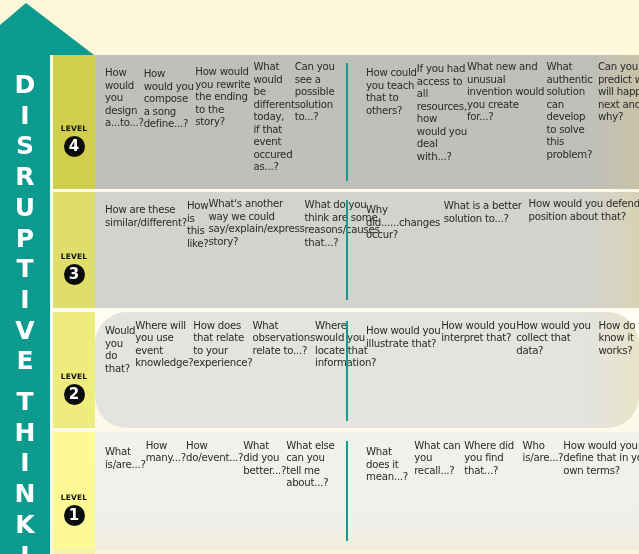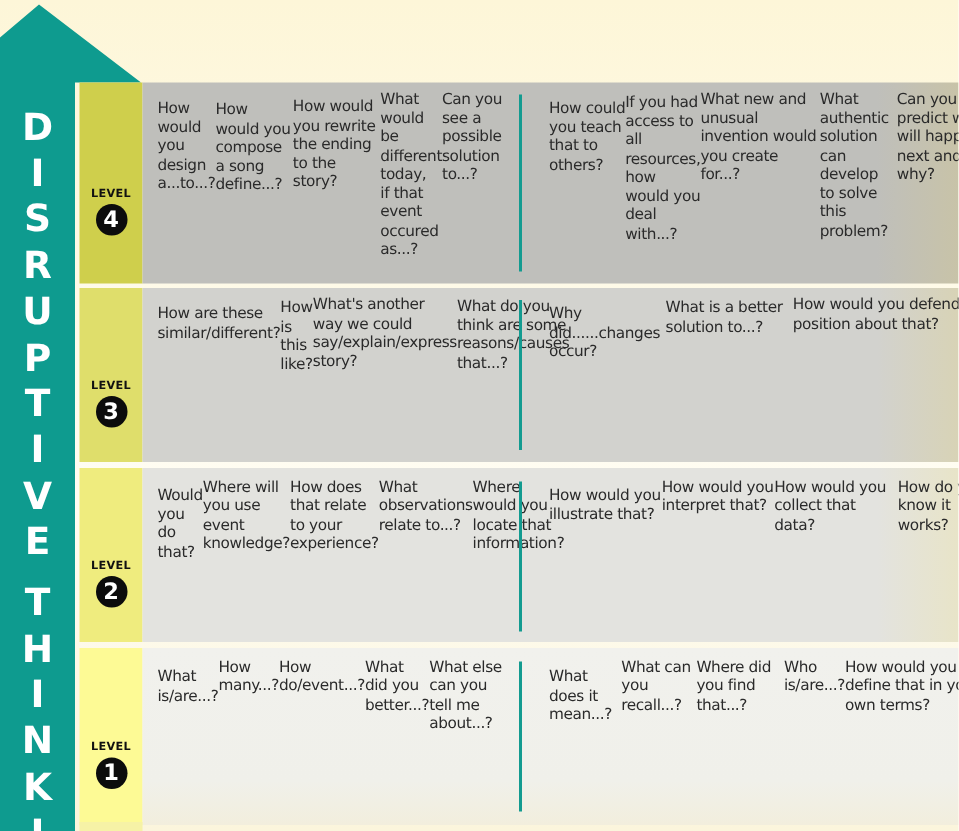--- a/index.html
+++ b/index.html
@@ -61,21 +61,21 @@
     #lvl4 .level-content { background: linear-gradient(90deg, #bfbfbb 0%, #bfbfbb 90%, #c8c3a8 100%); }
     #lvl4 .divider { top: 8px; height: 118px; }
     
     #lvl3 { top: 192px; height: 116px; }
     #lvl3 .level-label { background: #dfde6b; }
     #lvl3 .level-content { background: linear-gradient(90deg, #d2d2ce 0%, #d2d2ce 90%, #d8d3b6 100%); }
     #lvl3 .divider { top: 8px; height: 100px; }
     
     #lvl2 { top: 312px; height: 116px; }
     #lvl2 .level-label { background: #efec7e; }
-    #lvl2 .level-content { background: linear-gradient(90deg, #e3e3df 0%, #e3e3df 90%, #e8e4c8 100%); }
+    #lvl2 .level-content { background: linear-gradient(90deg, #e3e3df 0%, #e3e3df 90%, #e8e4c8 100%); border-radius: 32px; }
     #lvl2 .divider { top: 9px; height: 100px; }
     
     #lvl1 { top: 432px; height: 118px; }
     #lvl1 .level-label { background: #fdfa95; }
     #lvl1 .level-content { background: linear-gradient(180deg, #f1f1ed 0%, #f0f0ea 75%, #f2eedd 100%); }
     #lvl1 .divider { top: 9px; height: 100px; }
     .bottom-strip {
       position: absolute; left: 53px; top: 548px; width: 42px; height: 6px; background: #f6f2a6;
     }
   </style>

